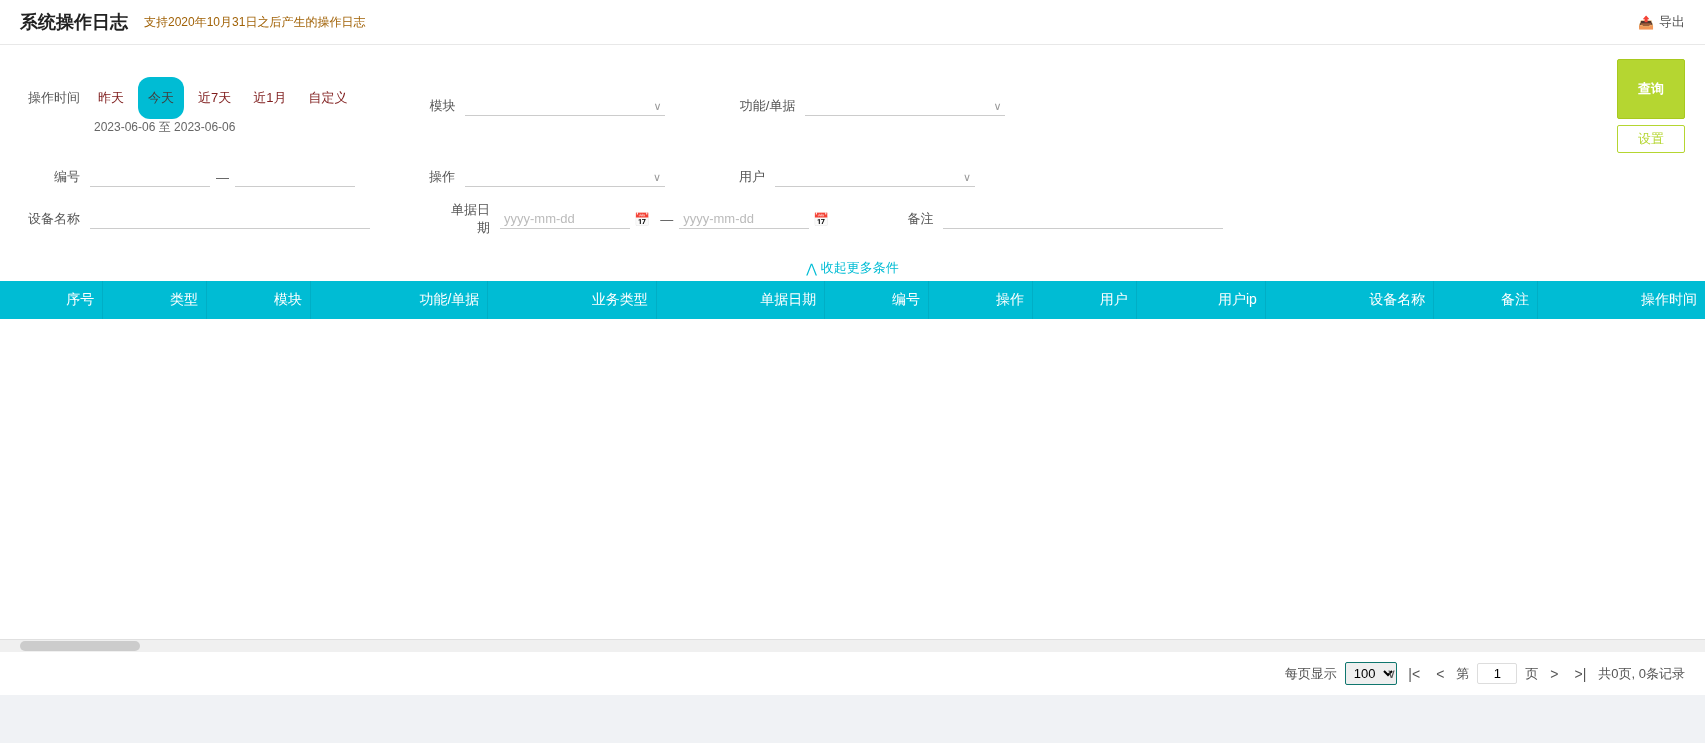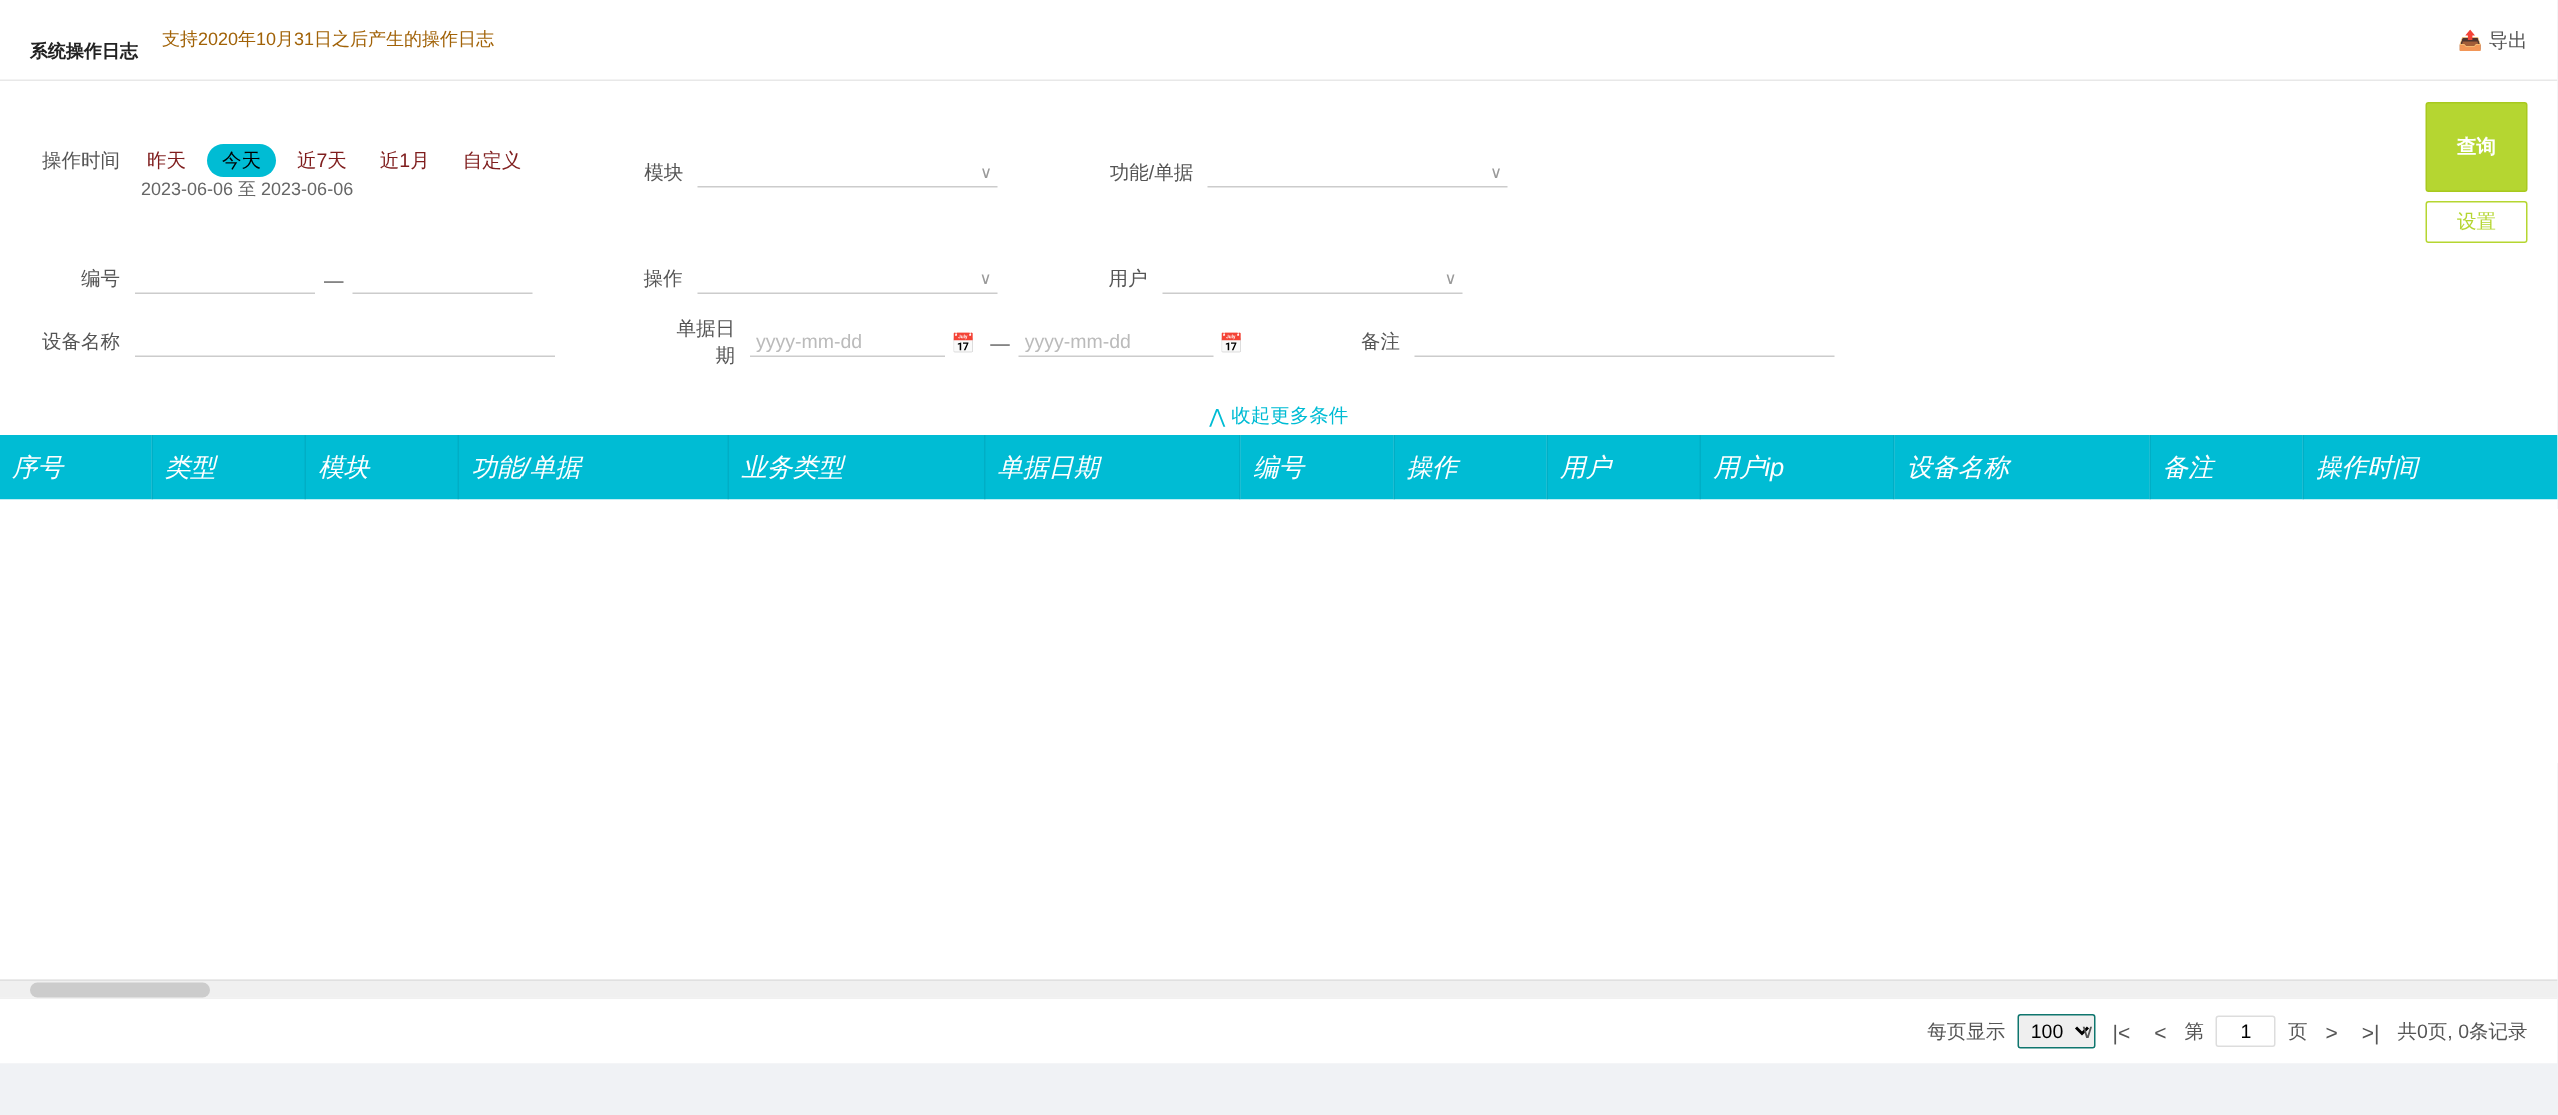--- a/index.html
+++ b/index.html
@@ -1,21 +1,20 @@
 <!DOCTYPE html>
 <html><head>
   <meta charset="utf-8">
   <style>
     * { box-sizing: border-box; margin: 0; padding: 0; }
     body { font-family: 'Microsoft YaHei', Arial, sans-serif; font-size: 13px; background: #f0f2f5; color: #333; }
     .page-title {
-      font-size: 12px;
+      font-size: 18px;
       font-weight: bold;
       color: #222;
-      margin-top: 16px;
     }
     .page-subtitle {
       font-size: 12px;
       color: #a16207;
     }
     .export-btn {
       margin-left: auto;
       background: none;
       border: none;
       color: #555;
@@ -44,23 +43,23 @@
       padding: 2px 8px;
       border: none;
       background: none;
       cursor: pointer;
       color: #7f1d1d;
       font-size: 13px;
       border-radius: 2px;
     }
     .time-btn.active {
       background: #00bcd4;
-      color: #000000;
+      color: #404040;
       border-radius: 12px;
-      padding: 2px 10px;
+      padding: 12px 10px;
     }
     .time-range-text {
       font-size: 12px;
       color: #666;
       margin-left: 4px;
     }
 
     .filter-group {
       display: flex;
       align-items: center;
@@ -163,25 +162,24 @@
     table {
       width: 100%;
       border-collapse: collapse;
     }
     thead tr {
       background: #00bcd4;
     }
     thead th {
       color: #fff;
       font-weight: normal;
-      font-size: 17px;
+      font-size: 14px;
       padding: 10px 8px;
-      text-align: left;
+      text-align: right;
       border-right: 1px solid #00aec5;
-      font-style: italic;
     }
     thead th:last-child { border-right: none; }
 
     .empty-area {
       height: 320px;
       background: #fff;
     }
 
     .scrollbar-area {
       height: 12px;

